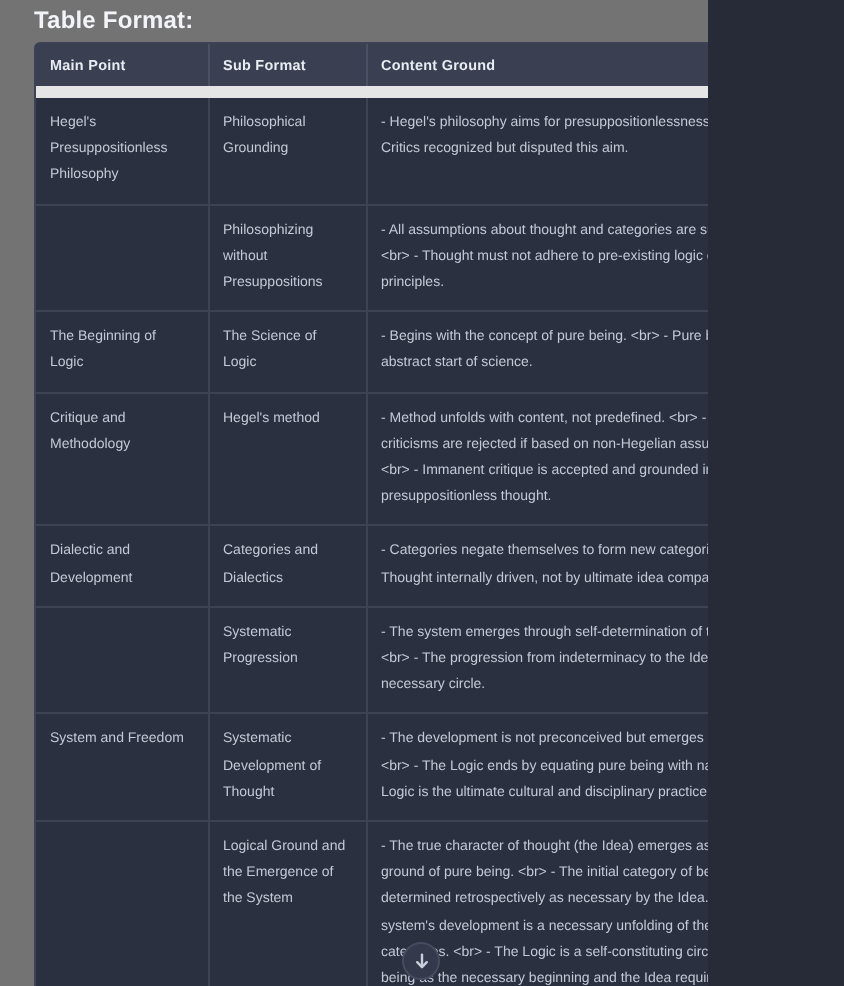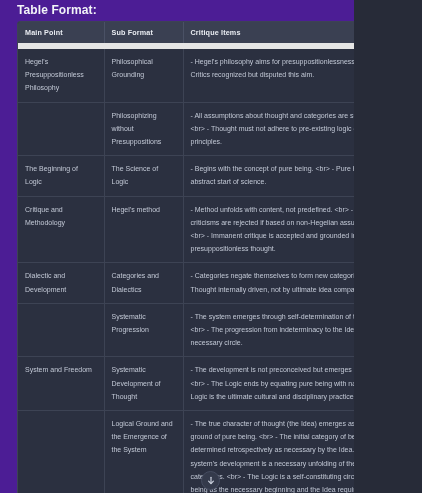--- a/index.html
+++ b/index.html
@@ -6,21 +6,21 @@
   html, body {
     margin: 0; padding: 0;
     width: 422px; height: 493px;
     overflow: hidden;
     background: #272b38;
     font-family: "Liberation Sans", sans-serif;
   }
   #app {
     position: relative;
     width: 354px; height: 493px;
-    background: #4c1d95;
+    background: #737373;
     overflow: hidden;
   }
   .page-title {
     position: absolute;
     left: 17px; top: 2px;
     font-size: 12px;
     font-weight: bold;
     color: #f2f4f8;
     letter-spacing: 0.1px;
     line-height: 16px;
@@ -96,21 +96,21 @@
     <table class="fmt">
       <colgroup>
         <col class="c1">
           <col class="c2">
           <col class="c3">
       </colgroup>
       <thead>
         <tr>
           <th>Main Point</th>
           <th>Sub Format</th>
-          <th>Critique Items</th>
+          <th>Content Ground</th>
         </tr>
       </thead>
       <tbody>
         <tr>
           <td>Hegel's Presuppositionless Philosophy</td>
           <td>Philosophical Grounding</td>
           <td>- Hegel's philosophy aims for presuppositionlessness. &lt;br&gt; - Critics recognized but disputed this aim.</td>
         </tr>
         <tr>
           <td class="empty"></td>

